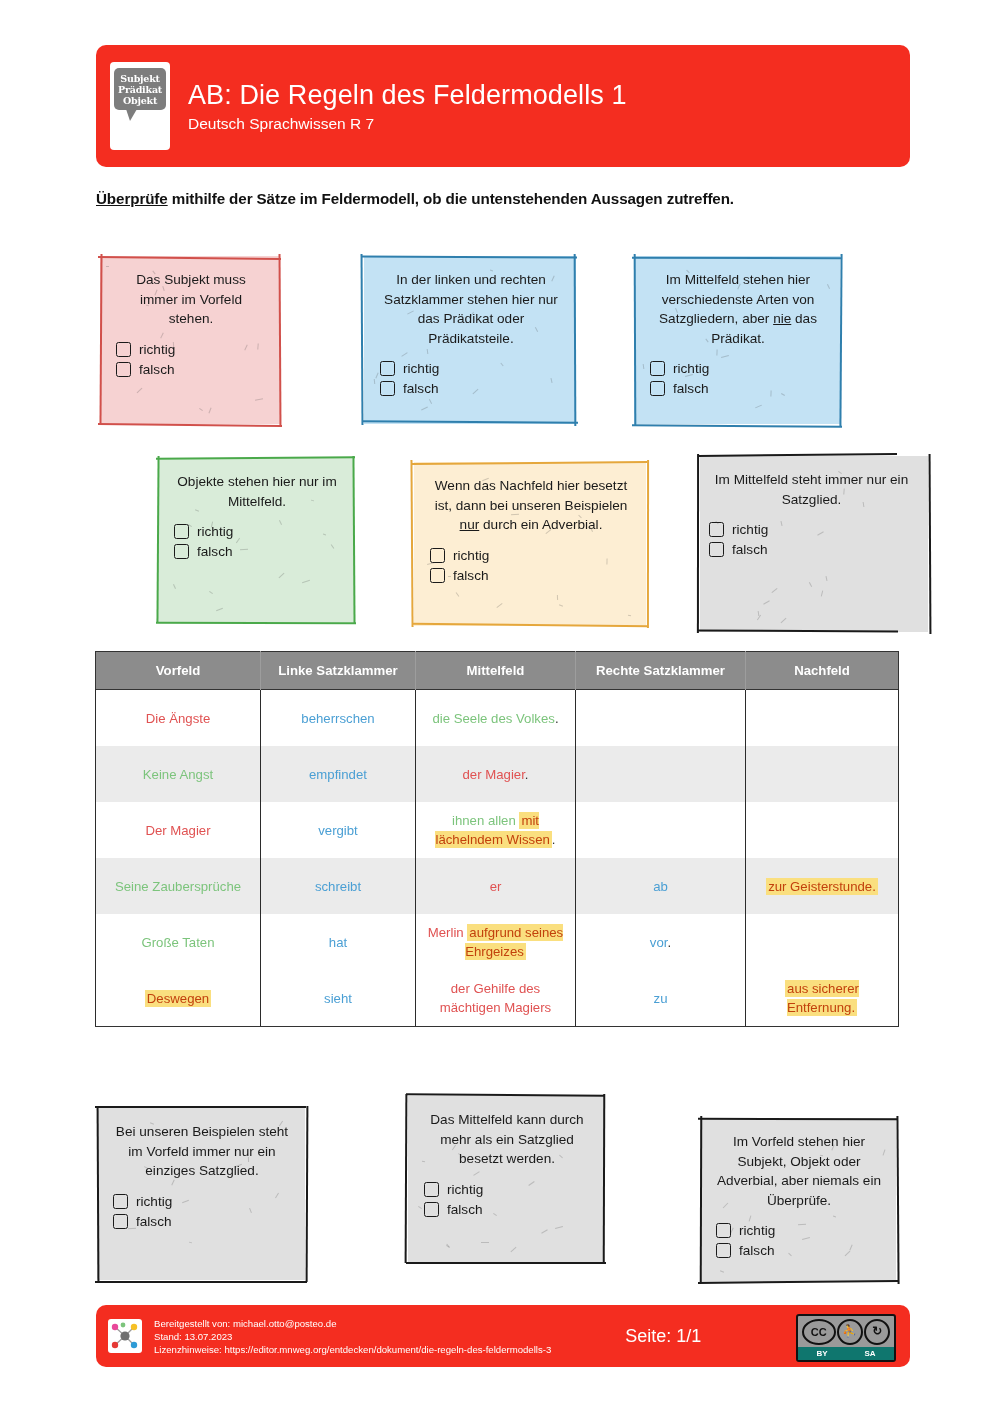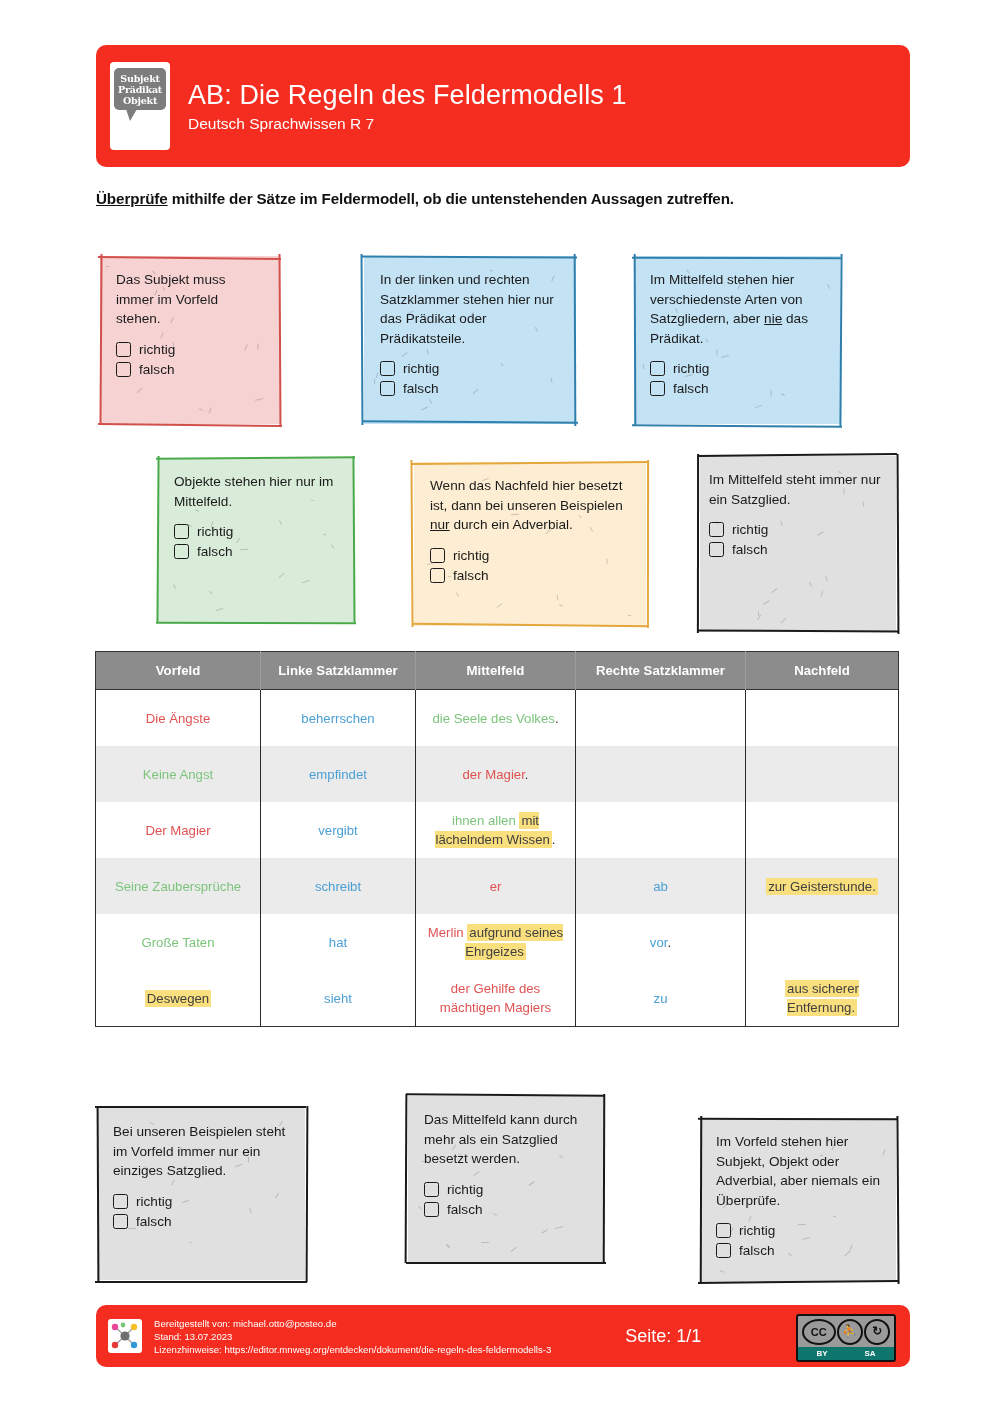--- a/index.html
+++ b/index.html
@@ -55,21 +55,21 @@
     font-size:15.2px;font-weight:bold;color:#111;letter-spacing:-0.1px;
   }
   .instruction u{text-decoration:underline;}
 
   
   .card{
     position:absolute;box-sizing:border-box;
     padding:14px 14px 10px 16px;
   }
   .card .ctext{
-    font-size:13.6px;line-height:19.5px;color:#1a1a1a;
+    font-size:13.6px;line-height:19.5px;color:#1a1a1a;text-align:center;
   }
   .card .ctext u{text-decoration:underline;}
   .opts{margin-top:11px;}
   .opt{display:flex;align-items:center;margin-bottom:1px;}
   .cb{
     width:13px;height:13px;border:1.8px solid #1a1a1a;border-radius:2.5px;
     margin-right:8px;flex:0 0 auto;background:transparent;
   }
   .opt-label{font-size:13.6px;line-height:19px;color:#1a1a1a;}
 
@@ -96,21 +96,21 @@
     text-align:center;vertical-align:middle;
     font-size:13.2px;line-height:19px;padding:9px 6px;height:38px;
   }
   .tbl tr.alt td{background:#ebebeb;}
   .tbl tbody tr:last-child td{border-bottom:1.5px solid #333;}
   .tbl tbody tr:first-child td{border-top:1px solid #333;}
   .c-subj{color:#e05252;}
   .c-verb{color:#4a9fd4;}
   .c-obj{color:#7cc47c;}
   .c-dark{color:#333;}
-  .hl{background:#fadf7f;padding:1px 2px;color:#404040;}
+  .hl{background:#fadf7f;padding:1px 2px;color:#c2410c;}
 
   
   .footer{
     position:absolute;left:96px;top:1305px;width:814px;height:62px;
     background:#f42d20;border-radius:10px;display:flex;align-items:center;
   }
   .fdots{
     width:34px;height:34px;background:#ffffff;border-radius:3px;
     margin-left:12px;margin-right:12px;position:relative;flex:0 0 auto;
   }
@@ -320,21 +320,21 @@
           <div class="opt">
             <span class="cb"></span>
             <span class="opt-label">richtig</span>
           </div>
           <div class="opt">
             <span class="cb"></span>
             <span class="opt-label">falsch</span>
           </div>
         </div>
       </div>
-      <div class="card" style="left: 700px; top: 456px; width: 196px; height: 176px; background: rgb(224, 224, 224); padding-left: 9px;">
+      <div class="card" style="left: 700px; top: 456px; width: 228px; height: 176px; background: rgb(224, 224, 224); padding-left: 9px;">
         <div class="frame">
           <i style="left: -2px; top: -1.9px; width: 199px; height: 0px; border-top: 2.6px solid rgb(26, 26, 26); transform: rotate(-0.57deg);"></i>
           <i style="left: -2px; bottom: 0.4px; width: 200px; height: 0px; border-top: 2.6px solid rgb(26, 26, 26); transform: rotate(0.33deg);"></i>
           <i style="left: -3.3px; top: -2px; height: 179px; width: 0px; border-left: 2.6px solid rgb(26, 26, 26); transform: rotate(0.06deg);"></i>
           <i style="right: -2.7px; top: -2px; height: 180px; width: 0px; border-left: 2.6px solid rgb(26, 26, 26); transform: rotate(-0.28deg);"></i>
         </div>
         <span class="speck" style="left: 161px; top: 48px; width: 5px; height: 0px; border-top: 1px solid rgba(60, 60, 60, 0.45); transform: rotate(81deg);"></span>
         <span class="speck" style="left: 56px; top: 161px; width: 6px; height: 0px; border-top: 1px solid rgba(60, 60, 60, 0.45); transform: rotate(124deg);"></span>
         <span class="speck" style="left: 56px; top: 157px; width: 5px; height: 0px; border-top: 1px solid rgba(60, 60, 60, 0.45); transform: rotate(82deg);"></span>
         <span class="speck" style="left: 117px; top: 77px; width: 7px; height: 0px; border-top: 1px solid rgba(60, 60, 60, 0.45); transform: rotate(150deg);"></span>

